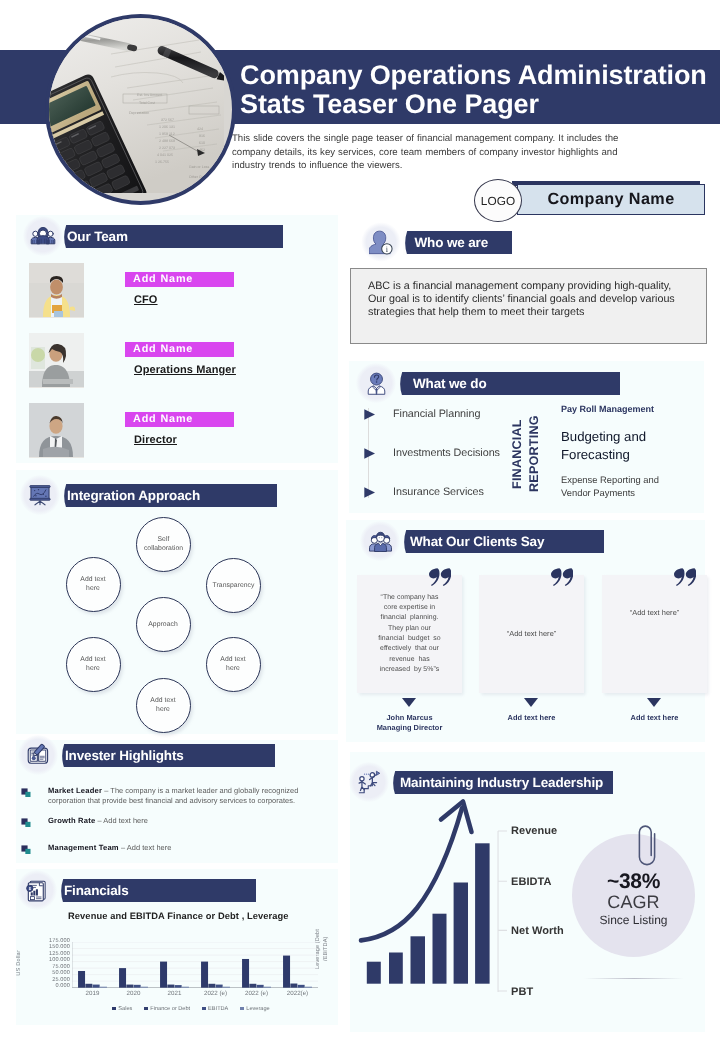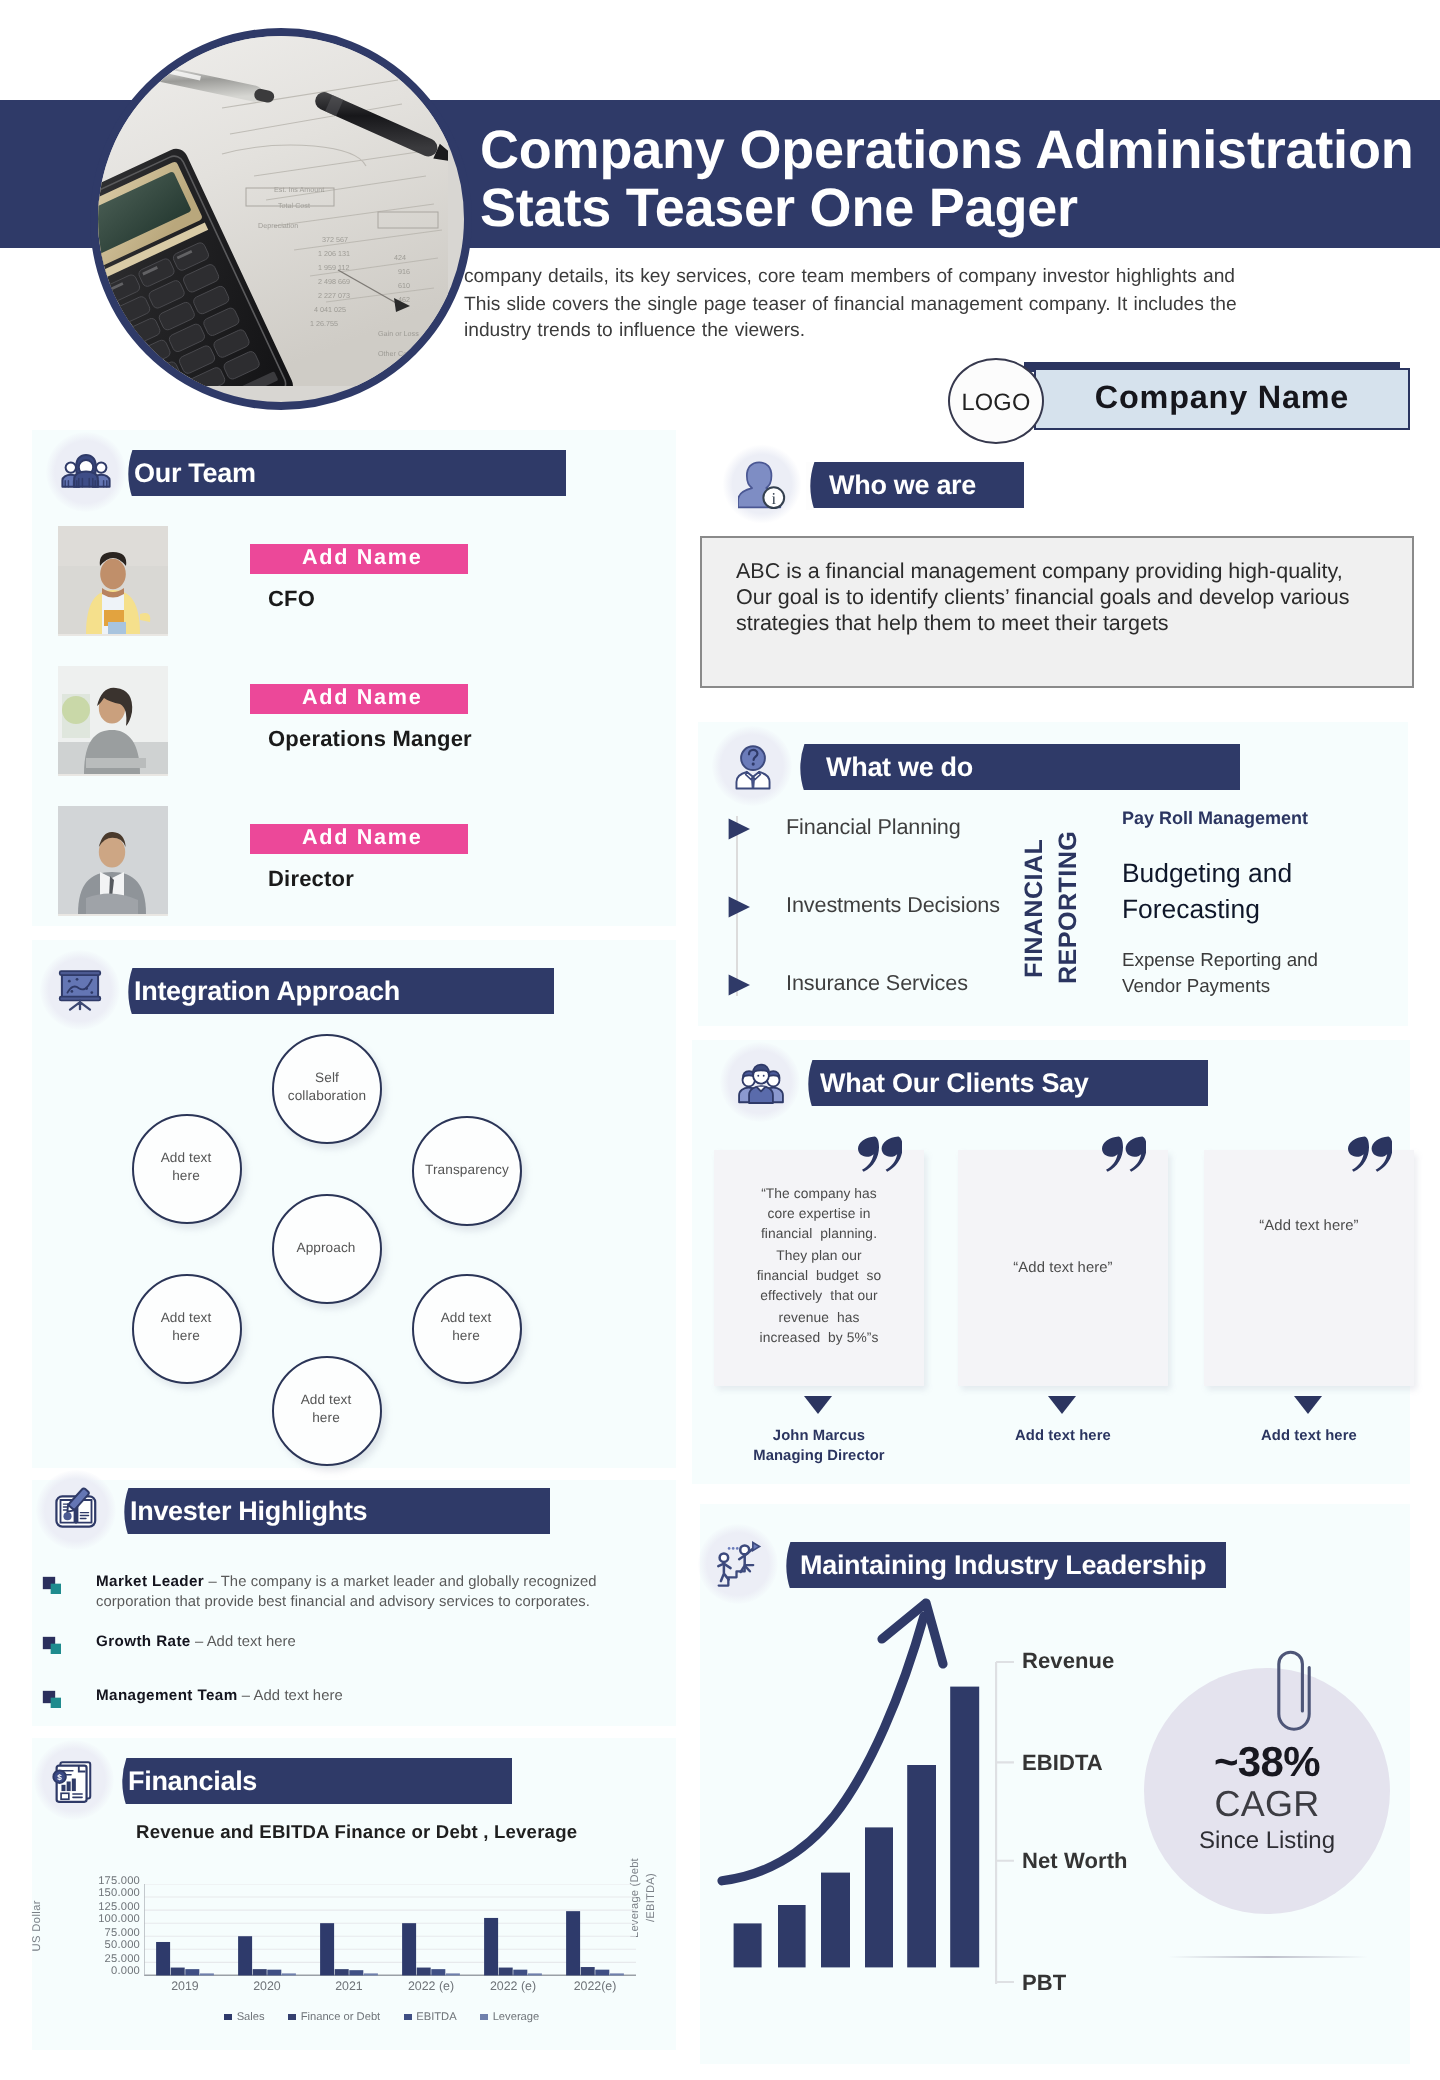--- a/index.html
+++ b/index.html
@@ -80,22 +80,22 @@
 
   
   .ih-row{left:21px;width:300px;}
   .ih-bul{position:absolute;left:0;top:2px;}
   .ih-txt{margin-left:27px;font-size:7.4px;line-height:10.4px;color:#5a5a5a;letter-spacing:0.05px;}
   .ih-txt b{color:#14141e;font-size:7.6px;letter-spacing:0.2px;}
 
   
   .t-photo{width:55px;height:55px;left:29px;background:#e9e7e3;overflow:hidden;}
   .t-photo svg{filter:blur(0.35px);}
-  .t-name{left:125px;width:109px;height:15px;background:#ec4899;color:#fff;font-size:10.8px;font-weight:700;text-align:left;padding-left:26px;box-sizing:border-box;line-height:15px;letter-spacing:0.85px;}
-  .t-role{left:134px;color:#1a1a1a;font-size:11px;font-weight:600;letter-spacing:0.1px;}
+  .t-name{left:125px;width:109px;height:15px;background:#d946ef;color:#fff;font-size:10.8px;font-weight:700;text-align:left;padding-left:8px;box-sizing:border-box;line-height:15px;letter-spacing:0.85px;}
+  .t-role{left:134px;color:#1a1a1a;font-size:11px;font-weight:600;letter-spacing:0.1px;text-decoration:underline;}
 
   
   .sec{position:absolute;height:23px;}
   .sec .bar{position:absolute;left:0;top:0;height:23px;background:#2f3a68;}
   .sec .notch{position:absolute;left:-0.5px;top:-0.5px;width:8px;height:24px;}
   .sec .lbl{position:absolute;left:5px;top:0;height:23px;line-height:23.5px;color:#fff;font-size:13.5px;font-weight:700;letter-spacing:-0.15px;white-space:nowrap;}
   .sec .ico{position:absolute;left:-42px;top:-9px;width:40px;height:40px;border-radius:50%;background:radial-gradient(circle at 50% 50%, #eceef6 0%, #eceef6 55%, rgba(236,238,246,0) 72%);display:flex;align-items:center;justify-content:center;}
 </style>
 </head>
 <body>
@@ -223,22 +223,22 @@
         </g>
         <rect x="-6" y="166" width="80" height="5" rx="1" fill="#3a3a3d"></rect>
       </g>
     </svg>
   </div>
   <div class="abs" id="hdr-title">
     <div>Company Operations Administration</div>
     <div>Stats Teaser One Pager</div>
   </div>
   <div class="abs" id="hdr-sub">
+    <div>This slide covers the single page teaser of financial management  company. It includes the</div>
     <div>company details, its key services, core team members of company investor highlights and</div>
-    <div>This slide covers the single page teaser of financial management  company. It includes the</div>
     <div>industry trends to influence the viewers.</div>
   </div>
 
   <div class="abs" id="logo-bar"></div>
   <div class="abs" id="logo-box"></div>
   <div class="abs" id="logo-name">Company Name</div>
   <div class="abs" id="logo-circle">LOGO</div>
 
   <div class="abs panel" id="p-team"></div>
   <div class="sec" id="sec-team" style="left:62px;top:225px;width:221px;">

